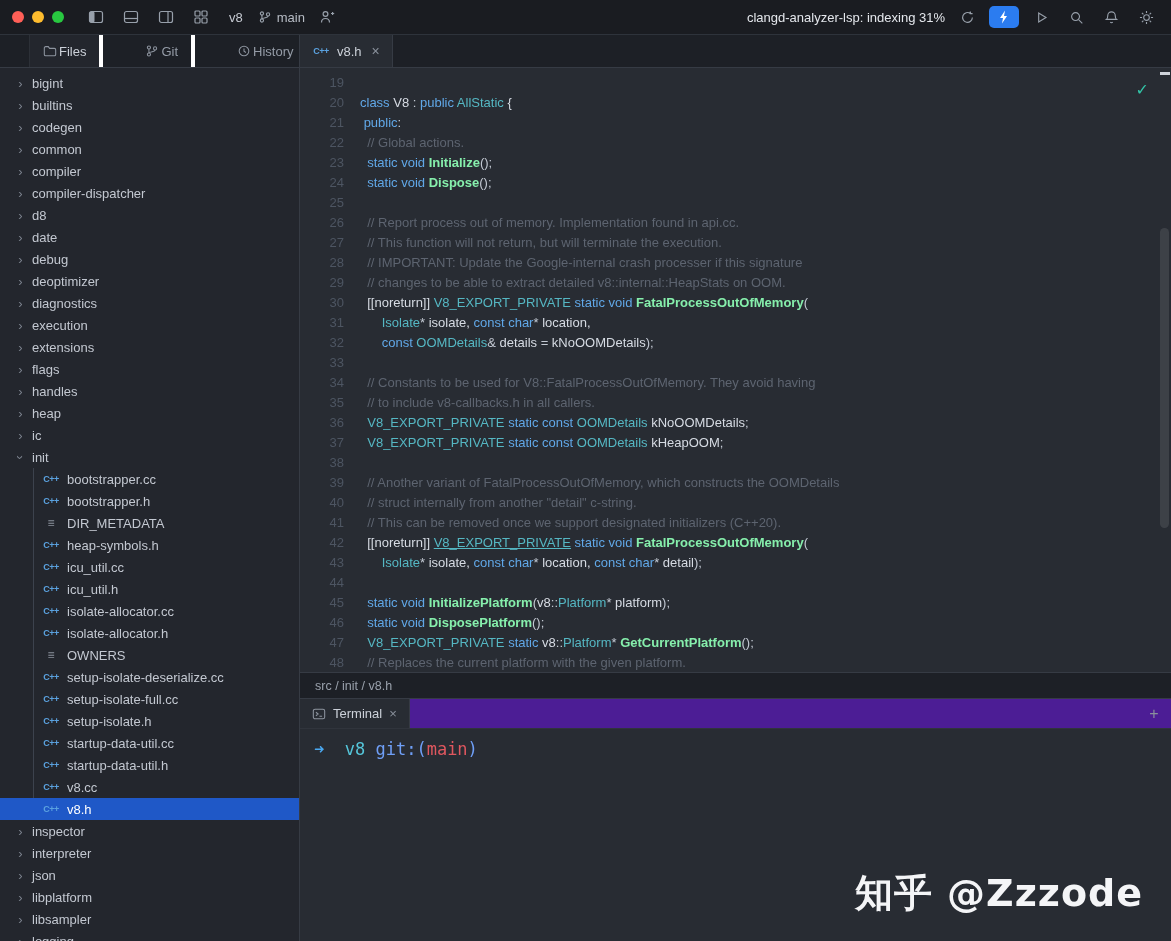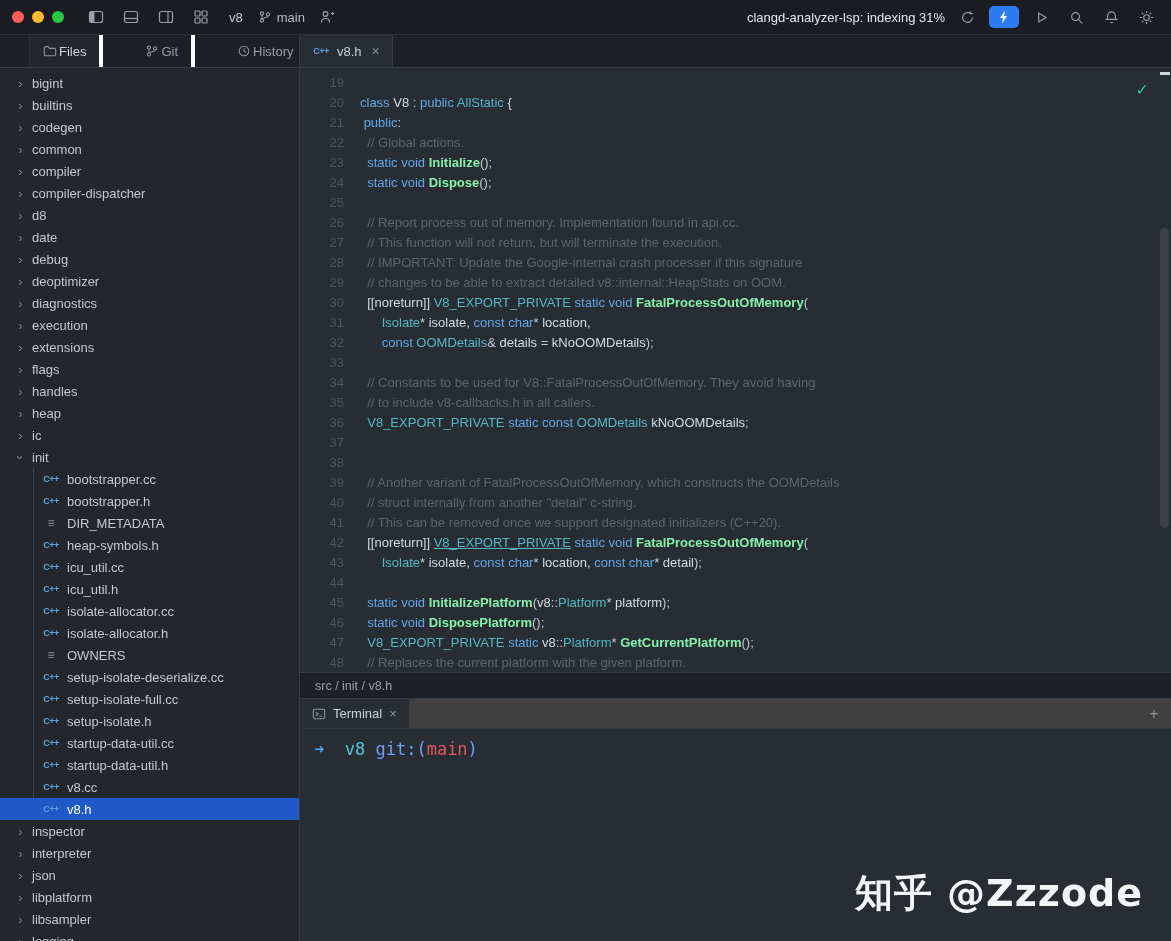--- a/index.html
+++ b/index.html
@@ -71,21 +71,21 @@
 
   .check { position:absolute; top:12px; right:22px; color:#32c5a8; font-size:16px; }
   .vscroll { position:absolute; top:0; right:0; width:13px; height:100%; }
   .vthumb { position:absolute; top:160px; left:2px; width:9px; height:300px;
             background:rgba(255,255,255,0.10); border-radius:5px; cursor:pointer; }
   .vmark { position:absolute; top:4px; left:2px; width:10px; height:3px; background:#cfd3da; }
 
   .crumb { height:26px; background:#1d2026; border-top:1px solid #363b44; flex:none;
            display:flex; align-items:center; padding-left:15px; font-size:12.5px; color:#9aa1ac; }
 
-  .termbar { height:31px; background:#404040; border-top:1px solid #363b44;
+  .termbar { height:31px; background:#4c1d95; border-top:1px solid #363b44;
              border-bottom:1px solid #30343c; display:flex; align-items:center; flex:none; }
   .termtab { display:flex; align-items:center; gap:7px; padding:0 12px; height:100%;
              background:#282c33; border-right:1px solid #363b44; font-size:13px;
              color:#ccd1d9; cursor:pointer; }
   .termtab svg { stroke:#8d949f; fill:none; stroke-width:1.2; }
   .term-plus { margin-left:auto; width:34px; text-align:center; color:#8a919c;
                font-size:16px; cursor:pointer; }
 
   .term { height:212px; background:#282c33; flex:none;
           font-family:"DejaVu Sans Mono", monospace; font-size:17px; padding:10px 14px; }
@@ -457,20 +457,21 @@
           <div class="cline">
             <span class="gut">35</span>
             <span class="ccode"><span class="tk-c">  // to include v8-callbacks.h in all callers.</span></span>
           </div>
           <div class="cline">
             <span class="gut">36</span>
             <span class="ccode"><span class="tk-p">  </span><span class="tk-m">V8_EXPORT_PRIVATE</span><span class="tk-k"> static const </span><span class="tk-t">OOMDetails</span><span class="tk-p"> kNoOOMDetails</span><span class="tk-o">;</span></span>
           </div>
           <div class="cline">
             <span class="gut">37</span>
+            <span class="ccode"><span class="tk-p">  </span><span class="tk-m">V8_EXPORT_PRIVATE</span><span class="tk-k"> static const </span><span class="tk-t">OOMDetails</span><span class="tk-p"> kHeapOOM</span><span class="tk-o">;</span></span>
           </div>
           <div class="cline">
             <span class="gut">38</span>
             <span class="ccode"></span>
           </div>
           <div class="cline">
             <span class="gut">39</span>
             <span class="ccode"><span class="tk-c">  // Another variant of FatalProcessOutOfMemory, which constructs the OOMDetails</span></span>
           </div>
           <div class="cline">

